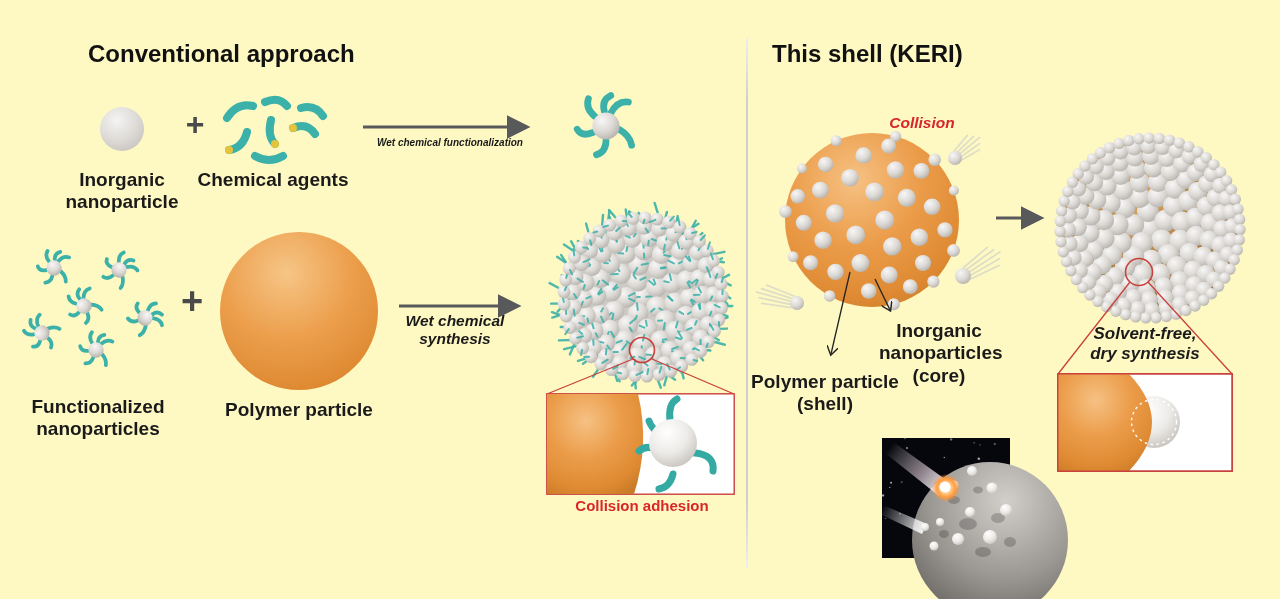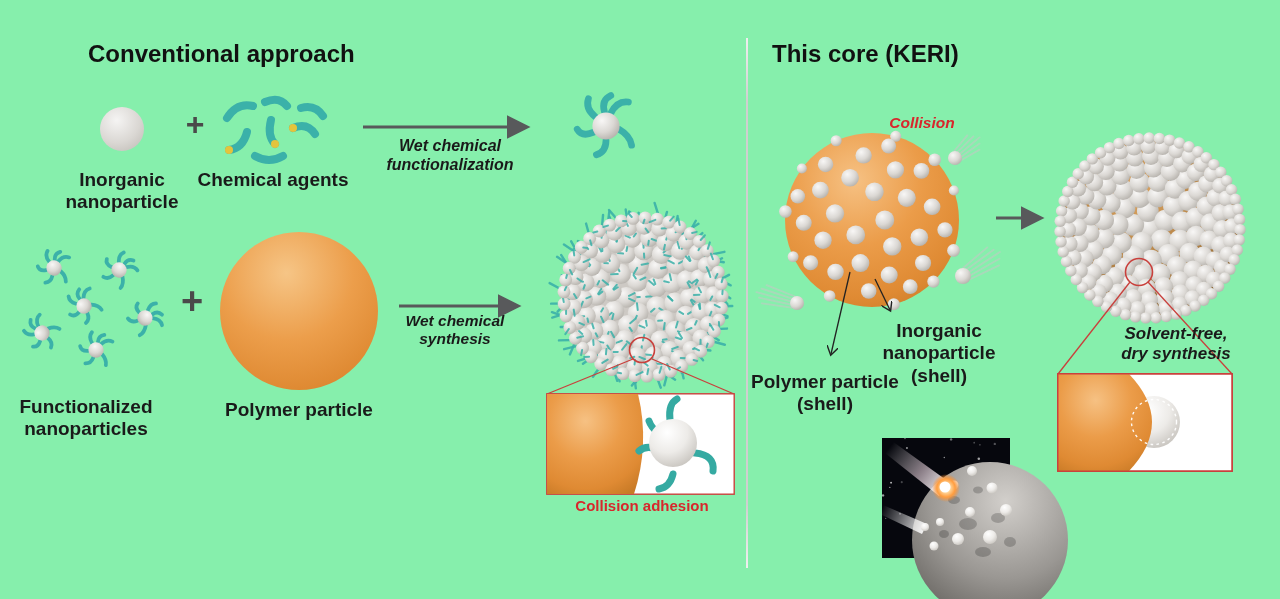--- a/index.html
+++ b/index.html
@@ -1,16 +1,16 @@
 <!DOCTYPE html>
 <html><head>
 <meta charset="utf-8">
 <style>
   html,body{margin:0;padding:0;background:#ffffff;}
-  #canvas{position:relative;width:1280px;height:599px;background:#86efac;overflow:hidden;
+  #canvas{position:relative;width:1280px;height:599px;background:#fef9c3;overflow:hidden;
           font-family:"Liberation Sans",sans-serif;}
   .abs{position:absolute;}
   .lbl{position:absolute;font-weight:bold;font-size:19px;line-height:1.18;text-align:center;
        color:#1a1a1a;z-index:10;}
   .ital{font-style:italic;}
   .red{color:#d8262c;}
   .title{position:absolute;font-size:24px;font-weight:bold;color:#111;z-index:10;white-space:nowrap;}
   .plus{position:absolute;font-weight:bold;color:#4a4a4a;z-index:10;text-align:center;}
   .divider{position:absolute;left:746px;top:38px;width:2px;height:530px;
            background:linear-gradient(#efefef,#cfcfcf 12%,#cfcfcf 88%,#efefef);z-index:1;}
@@ -91,21 +91,21 @@
       <path d="M42,64 Q56,72 70,64"></path>
     </g>
     <g fill="#e4c43c">
       <circle cx="16" cy="58" r="4"></circle>
         <circle cx="62" cy="52" r="4"></circle>
         <circle cx="80" cy="36" r="4"></circle>
     </g>
   </svg>
   <div class="lbl" style="left:193px;top:169px;width:160px;">Chemical agents</div>
 
-  <div class="lbl ital" style="left:365px;top:137px;width:170px;font-size:16px;">Wet chemical functionalization</div>
+  <div class="lbl ital" style="left:365px;top:137px;width:170px;font-size:10px;">Wet chemical functionalization</div>
 
   <svg class="graphic" style="left:574px;top:94px;" width="64" height="64" viewBox="-20 -20 40 40">
     <use href="#fnp-shape"></use>
   </svg>
 
   <div class="abs" style="left:0;top:0;">
     <svg class="graphic" style="left:36px;top:250px;transform:rotate(12deg);" width="36" height="36" viewBox="-20 -20 40 40">
         <use href="#fnp-shape"></use>
       </svg>
     <svg class="graphic" style="left:101px;top:252px;transform:rotate(48deg);" width="36" height="36" viewBox="-20 -20 40 40">
@@ -117,21 +117,21 @@
     <svg class="graphic" style="left:127px;top:300px;transform:rotate(70deg);" width="36" height="36" viewBox="-20 -20 40 40">
         <use href="#fnp-shape"></use>
       </svg>
     <svg class="graphic" style="left:24px;top:315px;transform:rotate(-50deg);" width="36" height="36" viewBox="-20 -20 40 40">
         <use href="#fnp-shape"></use>
       </svg>
     <svg class="graphic" style="left:78px;top:332px;transform:rotate(20deg);" width="36" height="36" viewBox="-20 -20 40 40">
         <use href="#fnp-shape"></use>
       </svg>
   </div>
-  <div class="lbl" style="left:6px;top:396px;width:160px;">Functionalized nanoparticles</div>
+  <div class="lbl" style="left:18px;top:396px;width:160px;">Functionalized nanoparticles</div>
 
   <div class="plus" style="left:176px;top:280px;width:32px;font-size:38px;">+</div>
 
   <div class="abs" style="left:220px;top:232px;width:158px;height:158px;border-radius:50%;
        background:radial-gradient(circle at 42% 26%, #f6c586, #ec9e4b 45%, #df8a33 78%, #c97a26 100%);"></div>
   <div class="lbl" style="left:219px;top:399px;width:160px;">Polymer particle</div>
 
   <div class="lbl ital" style="left:385px;top:312px;width:140px;font-size:15.5px;">Wet chemical synthesis</div>
 
   <svg id="sphere-fuzzy" class="graphic" style="left:543px;top:197px;" width="200" height="200" viewBox="0 0 200 200">
@@ -507,21 +507,21 @@
       <path d="M124,27 Q122,11 131,6"></path>
       <path d="M149,60 Q169,62 167,78"></path>
       <path d="M127,81 Q124,94 113,96"></path>
       <path d="M110,56 Q100,52 93,58"></path>
       <path d="M112,40 Q105,34 103,28"></path>
     </g>
     <circle cx="127" cy="50" r="24" fill="url(#gdot2)"></circle>
   </svg>
   <div class="lbl red" style="left:552px;top:497px;width:180px;font-size:15px;">Collision adhesion</div>
 
-  <div class="title" style="left:772px;top:40px;">This core (KERI)</div>
+  <div class="title" style="left:772px;top:40px;">This shell (KERI)</div>
 
   <div class="lbl ital red" style="left:852px;top:114px;width:140px;font-size:15.5px;">Collision</div>
 
   <svg id="sphere-partial" class="graphic" style="left:770px;top:118px;" width="204" height="204" viewBox="0 0 204 204">
       <circle cx="102" cy="102" r="87" fill="url(#gorange)"></circle>
       <circle cx="183.51665355326475" cy="132.39794719182544" r="6.390937891928479" fill="url(#gdot)"></circle>
       <circle cx="163.41284617122847" cy="163.62355333108462" r="6.121721879998222" fill="url(#gdot)"></circle>
       <circle cx="123.7677967615588" cy="186.23279067054273" r="6.0658968923613426" fill="url(#gdot)"></circle>
       <circle cx="59.62125929291562" cy="177.98053919314938" r="5.824587582563981" fill="url(#gdot)"></circle>
       <circle cx="23.10886766991814" cy="138.6768215590925" r="5.412972150230781" fill="url(#gdot)"></circle>
@@ -552,21 +552,21 @@
       <circle cx="151.43192912310292" cy="52.802908315242085" r="7.895326086956522" fill="url(#gdot)"></circle>
       <circle cx="98.71955648751144" cy="173.03708800887767" r="7.808586956521738" fill="url(#gdot)"></circle>
       <circle cx="55.60342629932493" cy="46.408698501159456" r="7.7218478260869565" fill="url(#gdot)"></circle>
       <circle cx="174.9765359384737" cy="111.81385055536896" r="7.635108695652173" fill="url(#gdot)"></circle>
       <circle cx="40.610821236971695" cy="144.71946551206474" r="7.54836956521739" fill="url(#gdot)"></circle>
       <circle cx="118.64925750458721" cy="27.96669867119016" r="7.461630434782608" fill="url(#gdot)"></circle>
       <circle cx="140.2445456813173" cy="168.7298405566408" r="7.374891304347826" fill="url(#gdot)"></circle>
       <circle cx="27.799575136987755" cy="78.33464145739627" r="7.288152173913043" fill="url(#gdot)"></circle>
     </svg>
 
-  <div class="lbl" style="left:879px;top:320px;width:120px;">Inorganic nanoparticle (shell)</div>
+  <div class="lbl" style="left:879px;top:320px;width:120px;">Inorganic nanoparticles (core)</div>
   <div class="lbl" style="left:750px;top:371px;width:150px;">Polymer particle (shell)</div>
 
   <svg id="sphere-dense" class="graphic" style="left:1050px;top:128px;" width="200" height="200" viewBox="0 0 200 200">
       <circle cx="100" cy="100" r="88" fill="url(#gorangeD)"></circle>
       <circle cx="100" cy="100" r="11" fill="url(#gdot)"></circle>
       <circle cx="83.19643464184404" cy="96.82979633869036" r="10.90381999687489" fill="url(#gdot)"></circle>
       <circle cx="97.82182699868096" cy="83.03929357673081" r="10.90381999687489" fill="url(#gdot)"></circle>
       <circle cx="115.45722686049454" cy="92.68671498003764" r="10.90381999687489" fill="url(#gdot)"></circle>
       <circle cx="111.73235422419134" cy="112.4403321642993" r="10.90381999687489" fill="url(#gdot)"></circle>
       <circle cx="91.79459388591253" cy="115.00271010527418" r="10.90381999687489" fill="url(#gdot)"></circle>
@@ -733,21 +733,21 @@
       <circle cx="32.581022908808905" cy="159.6211500054926" r="5.720000000000001" fill="url(#gdot)"></circle>
       <circle cx="26.224352370417705" cy="151.54758788571692" r="5.720000000000001" fill="url(#gdot)"></circle>
       <circle cx="20.82940355613171" cy="142.80206372036457" r="5.720000000000001" fill="url(#gdot)"></circle>
       <circle cx="16.466503730323907" cy="133.49858207393277" r="5.720000000000001" fill="url(#gdot)"></circle>
       <circle cx="13.192526613217538" cy="123.7584209113959" r="5.720000000000001" fill="url(#gdot)"></circle>
       <circle cx="11.050150988651325" cy="113.70855064761678" r="5.720000000000001" fill="url(#gdot)"></circle>
       <circle cx="10.067304353645497" cy="103.47997899134016" r="5.720000000000001" fill="url(#gdot)"></circle>
       <circle cx="10.256798862219924" cy="93.20604315998771" r="5.720000000000001" fill="url(#gdot)"></circle>
     </svg>
 
-  <div class="lbl ital" style="left:1113px;top:324px;width:126px;font-size:17px;font-style:italic;">Solvent-free, dry synthesis</div>
+  <div class="lbl ital" style="left:1082px;top:324px;width:126px;font-size:17px;font-style:italic;">Solvent-free, dry synthesis</div>
 
   <svg class="graphic" style="left:1057px;top:373px;z-index:6;" width="176" height="99" viewBox="0 0 176 99">
     <rect x="0.8" y="0.8" width="174.4" height="97.4" fill="#ffffff" stroke="#c9403c" stroke-width="1.4"></rect>
     <circle cx="97" cy="49" r="26" fill="url(#gdot2)"></circle>
     <path d="M1,1 H72 Q118,49 72,98 H1 Z" fill="url(#gorange)"></path>
     <circle cx="97" cy="49" r="22.5" fill="none" stroke="#ffffff" stroke-width="1.4" stroke-dasharray="2.6 3.4" opacity="0.95"></circle>
     <rect x="0.8" y="0.8" width="174.4" height="97.4" fill="none" stroke="#c9403c" stroke-width="1.4"></rect>
   </svg>
 
   <svg class="graphic" style="left:882px;top:438px;" width="128" height="120" viewBox="0 0 128 120">

